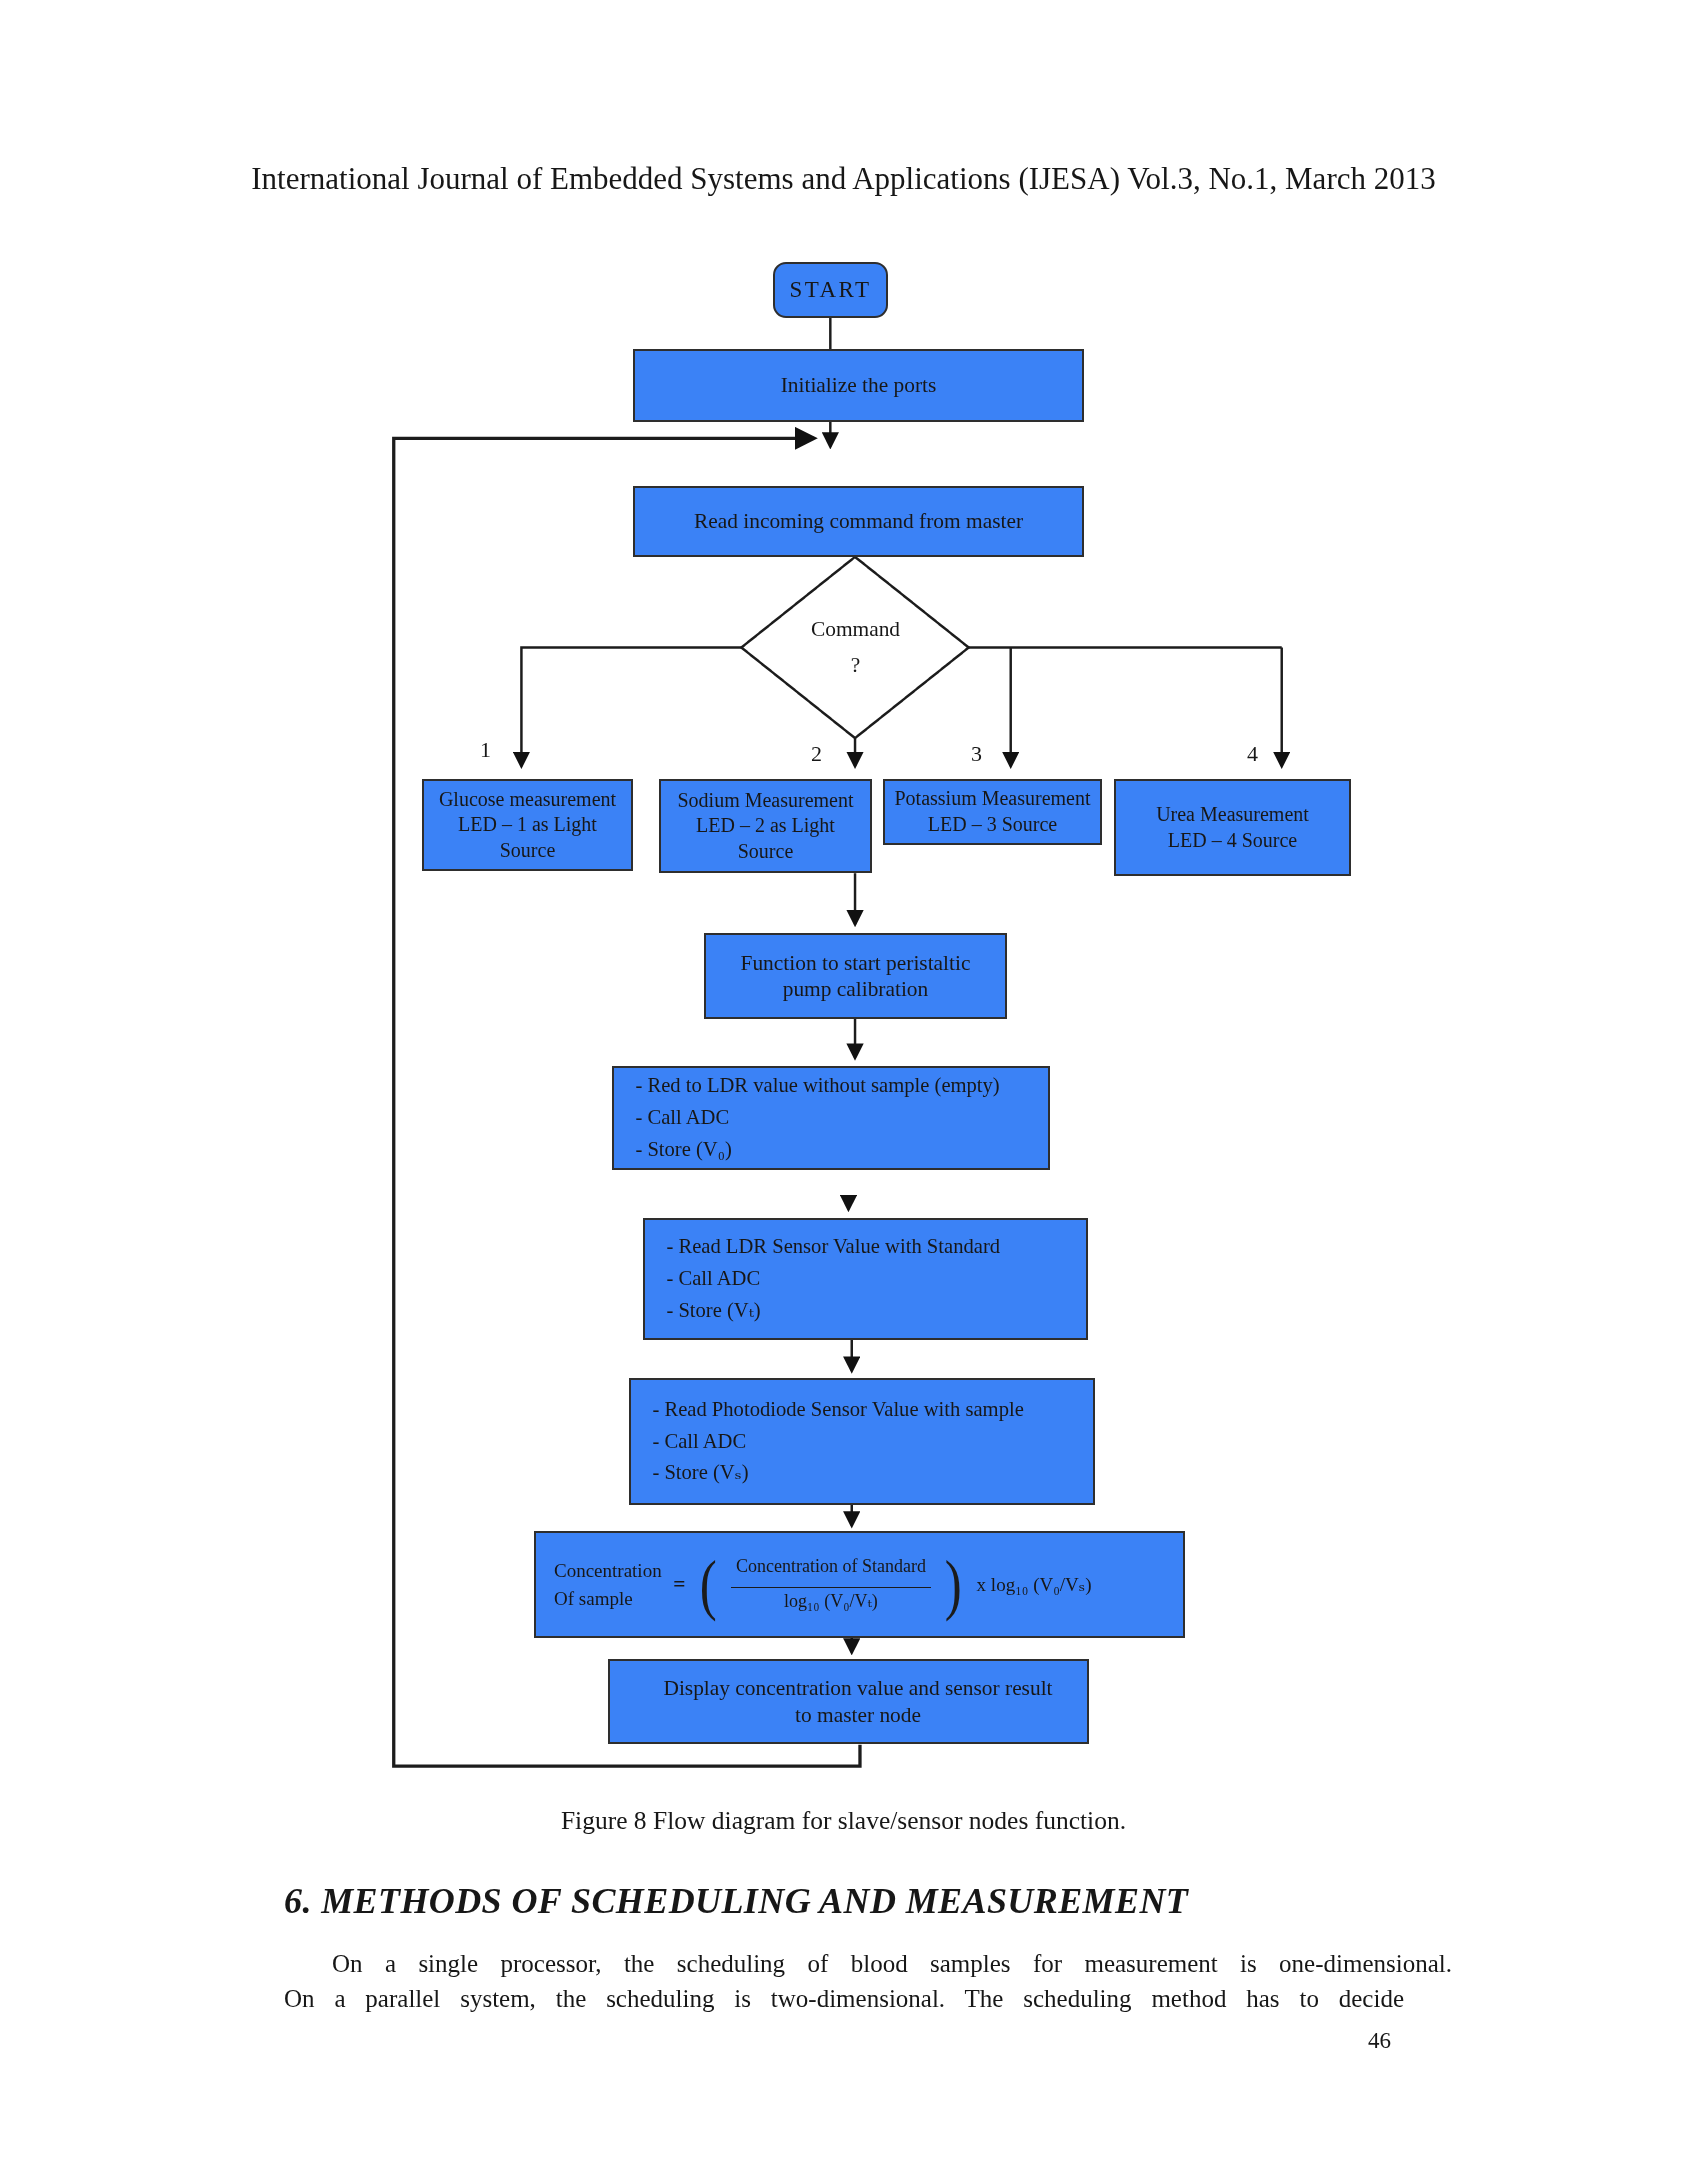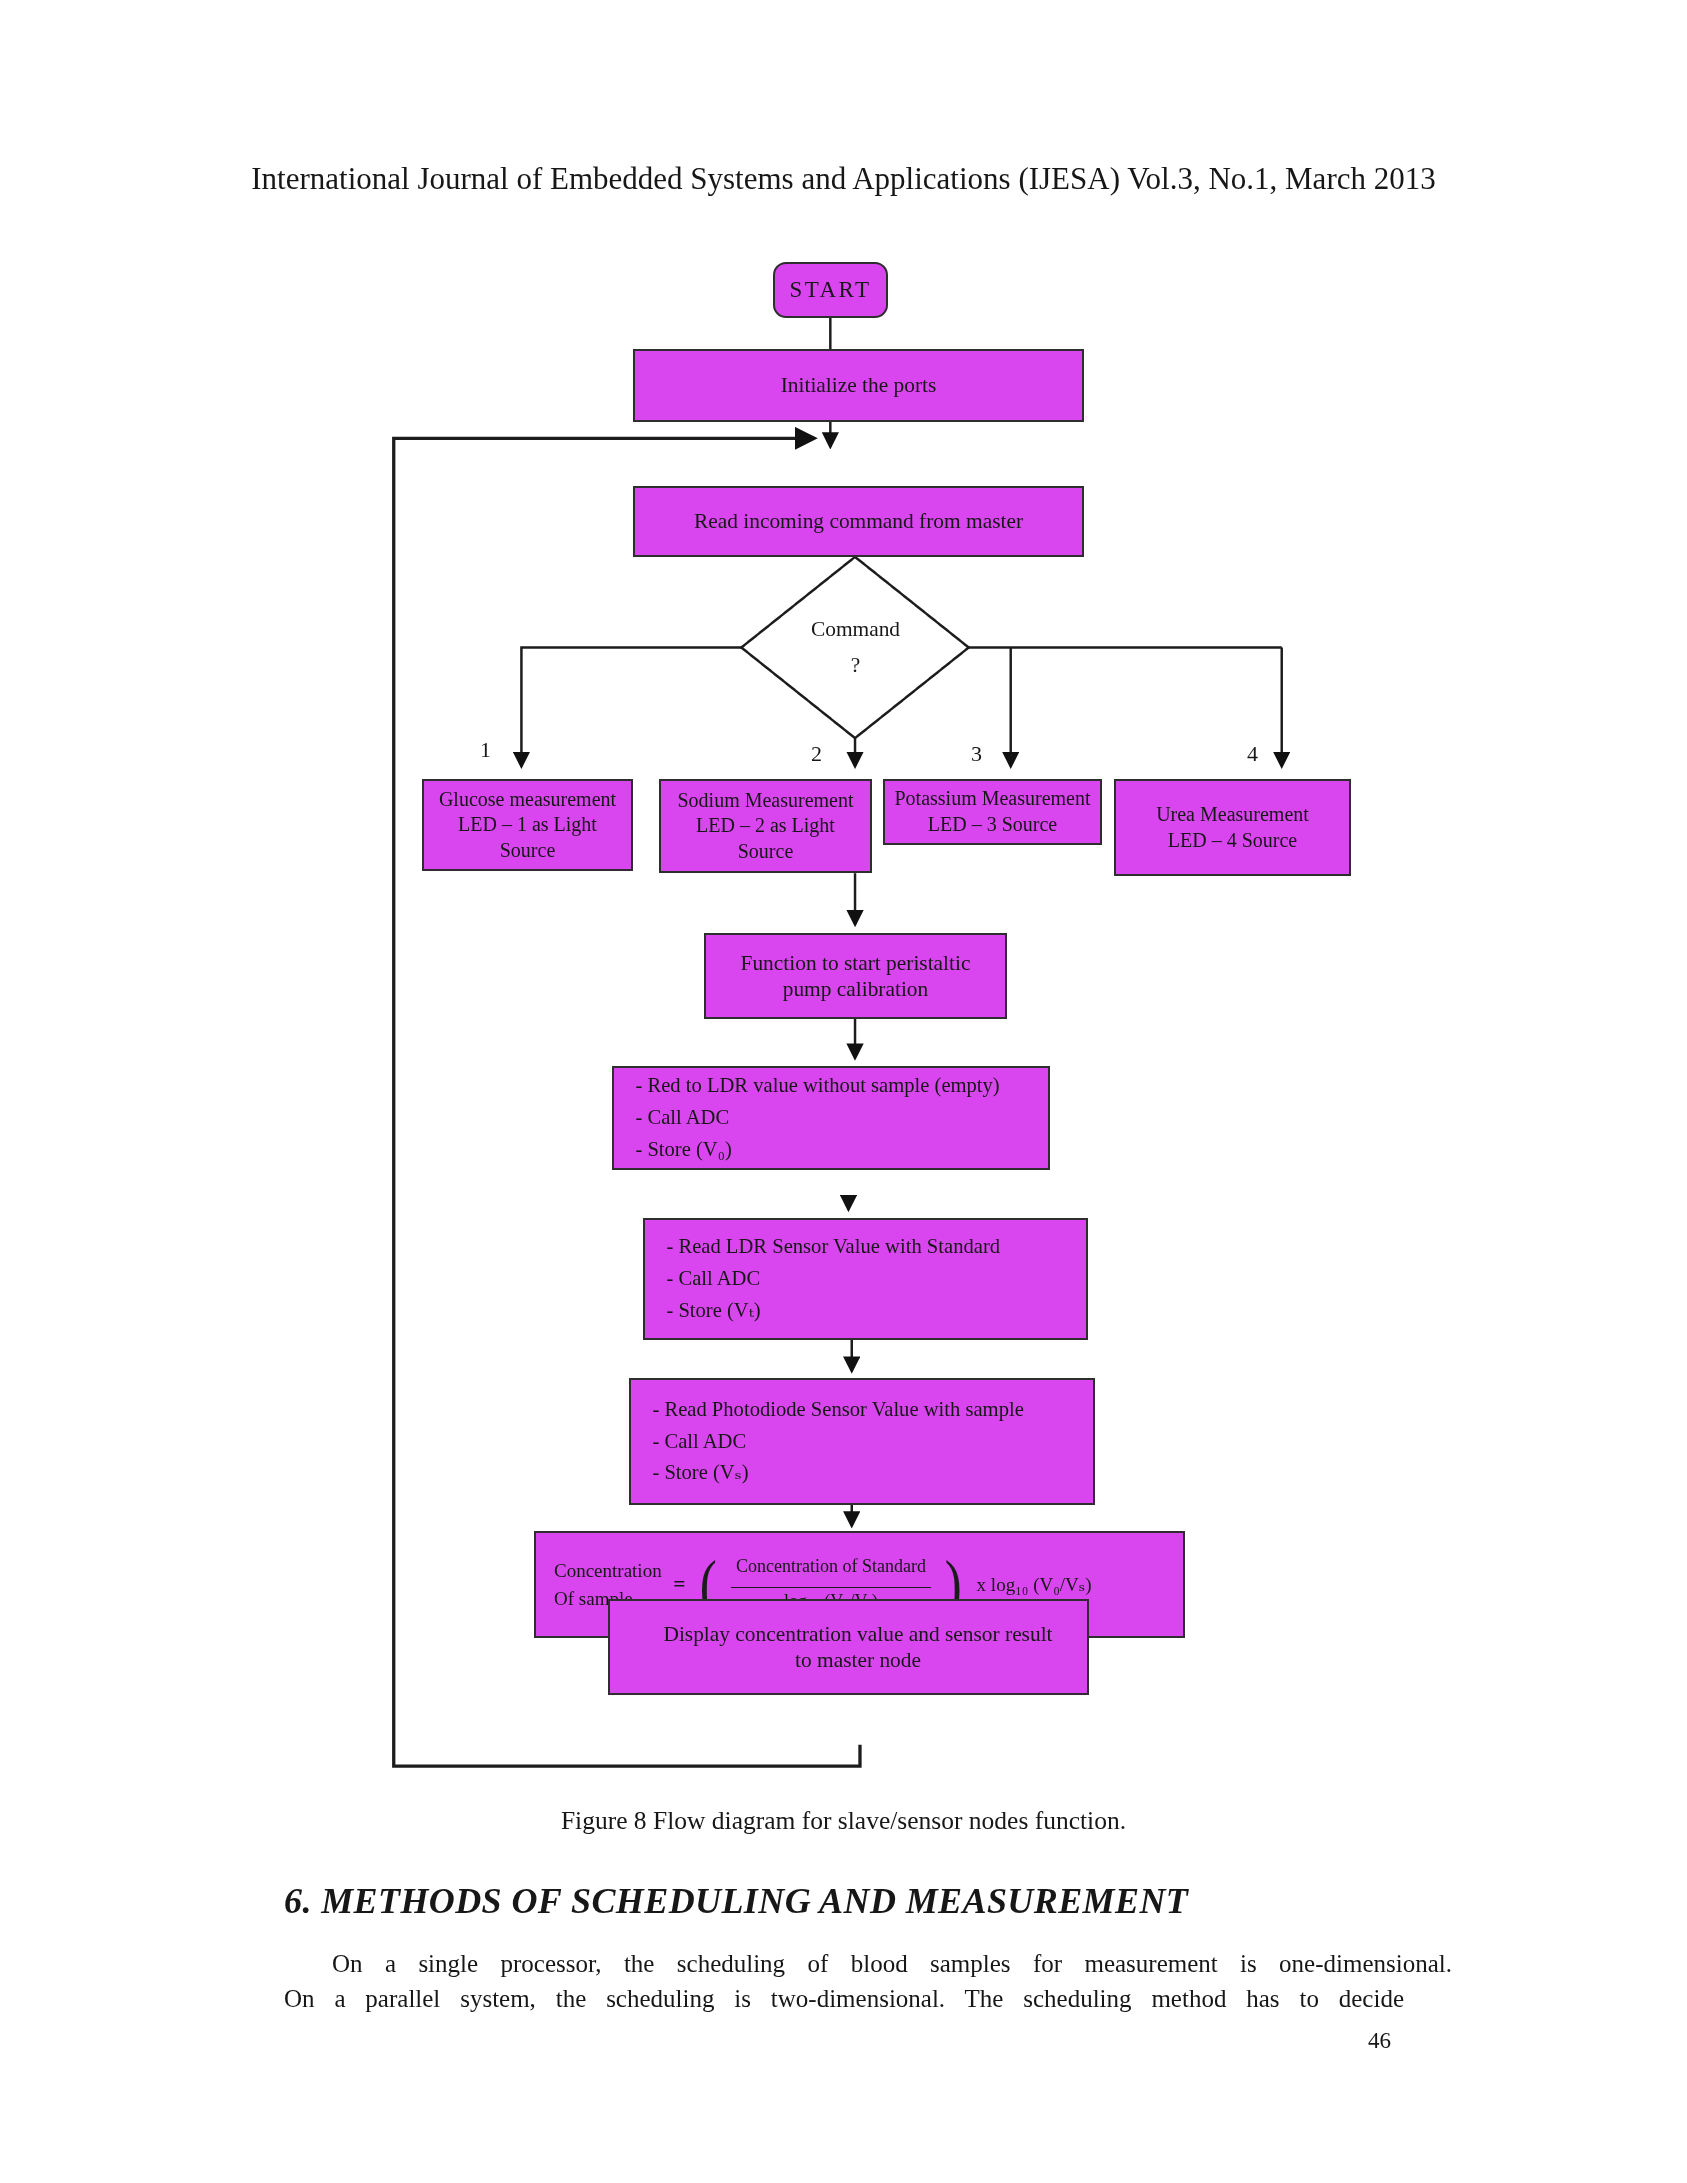--- a/index.html
+++ b/index.html
@@ -7,21 +7,21 @@
     position:relative;
     width:1687px;height:2183px;
     background:#ffffff;
     font-family:"Liberation Serif","DejaVu Serif",serif;
     color:#171717;
     overflow:hidden;
   }
   svg.wires{position:absolute;left:0;top:0;z-index:1;}
   .node{
     position:absolute;z-index:2;
-    background:#d946ef;
+    background:#3b82f6;
     border:2.5px solid #2e2e2e;
     box-sizing:border-box;
     display:flex;flex-direction:column;
     align-items:center;justify-content:center;
     text-align:center;
     line-height:1.22;
   }
   .node.left{align-items:flex-start;text-align:left;justify-content:center;}
   .plain{position:absolute;z-index:2;background:transparent;border:none;}
   .hdr{font-size:31px;white-space:nowrap;}
@@ -161,21 +161,21 @@
     <div class="eq">=</div>
     <div class="paren">(</div>
     <div class="frac">
       <div class="num">Concentration of Standard</div>
       <div class="den">log₁₀ (V₀/Vₜ)</div>
     </div>
     <div class="paren">)</div>
     <div class="mult">x log₁₀ (V₀/Vₛ)</div>
   </div>
 
-  <div class="node f26" style="left:608px;top:1599px;width:481px;height:96px;padding-left:19px;">
+  <div class="node f26" style="left:608px;top:1659px;width:481px;height:85px;padding-left:19px;">
     <div>Display concentration value and sensor result</div>
     <div>to master node</div>
   </div>
 
   <div class="plain caption" style="left:0;top:1806px;">Figure  8 Flow diagram for slave/sensor nodes function.</div>
 
   <div class="plain h2" style="left:284px;top:1880px;">6. METHODS OF SCHEDULING AND MEASUREMENT</div>
 
   <div class="plain body-line" style="left:292px;top:1946px;margin-left:40px;">On a single processor, the scheduling of blood samples for measurement is one-dimensional.</div>
   <div class="plain body-line" style="left:284px;top:1981px;">On a parallel system, the scheduling is two-dimensional. The scheduling method has to decide</div>

